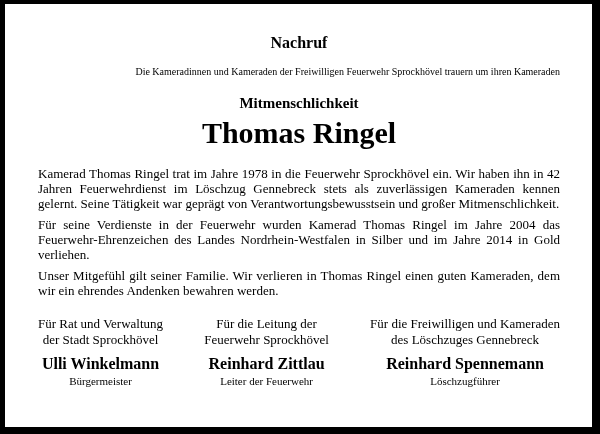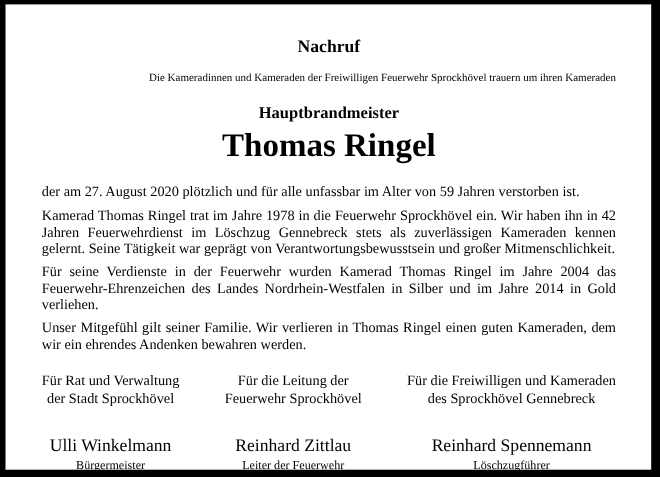--- a/index.html
+++ b/index.html
@@ -63,41 +63,41 @@
     margin-top: 18px;
   }
   .sig-col { text-align: center; }
   .sig-group {
     font-size: 13px;
     line-height: 16px;
   }
   .sig-name {
     font-size: 16px;
     line-height: 18px;
-    margin-top: 27px;
+    margin-top: 7px;
+    font-weight: bold;
   }
   .sig-role {
     font-size: 11px;
     line-height: 16px;
   }
 </style>
 </head>
 <body>
 
 <div class="paper">
 
   <div class="obit-title">Nachruf</div>
 
   <p class="intro">Die Kameradinnen und Kameraden der Freiwilligen Feuerwehr Sprockhövel trauern um ihren Kameraden</p>
 
-  <div class="rank">Hauptbrandmeister</div>
+  <div class="rank">Mitmenschlichkeit</div>
 
   <div class="deceased-name">Thomas Ringel</div>
 
-  <p class="para single">der am 27. August 2020 plötzlich und für alle unfassbar im Alter von 59 Jahren verstorben ist.</p>
 
   <p class="para">Kamerad Thomas Ringel trat im Jahre 1978 in die Feuerwehr Sprockhövel ein. Wir haben ihn in 42 Jahren Feuerwehrdienst im Löschzug Gennebreck stets als zuverlässigen Kameraden kennen gelernt. Seine Tätigkeit war geprägt von Verantwortungsbewusstsein und großer Mitmenschlichkeit.</p>
 
   <p class="para">Für seine Verdienste in der Feuerwehr wurden Kamerad Thomas Ringel im Jahre 2004 das Feuerwehr-Ehrenzeichen des Landes Nordrhein-Westfalen in Silber und im Jahre 2014 in Gold verliehen.</p>
 
   <p class="para">Unser Mitgefühl gilt seiner Familie. Wir verlieren in Thomas Ringel einen guten Kameraden, dem wir ein ehrendes Andenken bewahren werden.</p>
 
   <div class="signatures">
 
     <div class="sig-col">
@@ -114,20 +114,20 @@
         <div>Für die Leitung der</div>
         <div>Feuerwehr Sprockhövel</div>
       </div>
       <div class="sig-name">Reinhard Zittlau</div>
       <div class="sig-role">Leiter der Feuerwehr</div>
     </div>
 
     <div class="sig-col">
       <div class="sig-group">
         <div>Für die Freiwilligen und Kameraden</div>
-        <div>des Sprockhövel Gennebreck</div>
+        <div>des Löschzuges Gennebreck</div>
       </div>
       <div class="sig-name">Reinhard Spennemann</div>
       <div class="sig-role">Löschzugführer</div>
     </div>
 
   </div>
 </div>
 
 </body></html>

